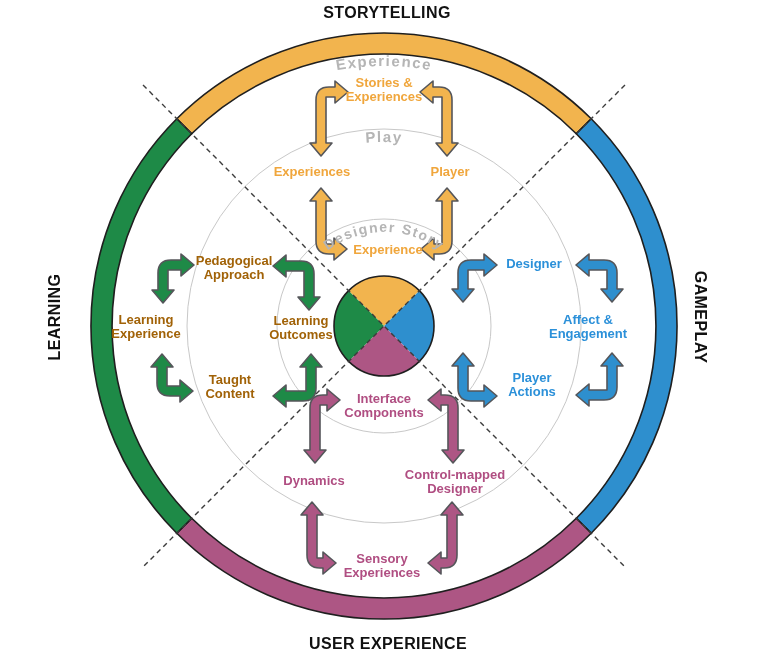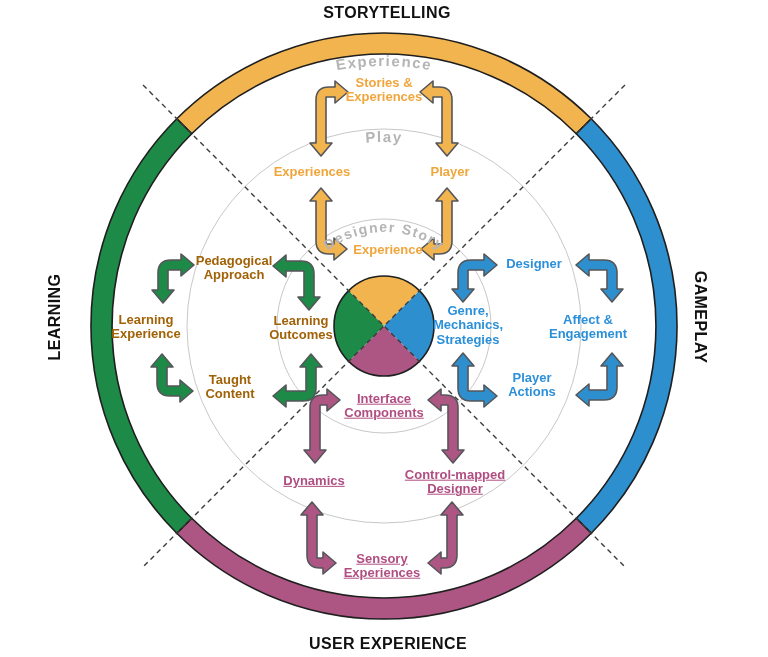--- a/index.html
+++ b/index.html
@@ -9,21 +9,21 @@
   }
   #stage svg { position:absolute; left:0; top:0; }
   .lbl {
     position:absolute; transform:translate(-50%,-50%);
     font-weight:bold; font-size:13px; line-height:1.1;
     text-align:center; white-space:pre-line; letter-spacing:0px;
   }
   .lbl.c-yellow { color:#F0A63C; }
   .lbl.c-green  { color:#a16207; }
   .lbl.c-blue   { color:#2B90D9; }
-  .lbl.c-purple { color:#B04E82;text-decoration:underline; }
+  .lbl.c-purple { color:#B04E82; }
   .hdr {
     position:absolute; transform:translate(-50%,-50%);
     font-weight:bold; font-size:16px; color:#111111;
     letter-spacing:0.4px; white-space:nowrap; text-align:center;
   }
   .hdr.rot-left  { transform:translate(-50%,-50%) rotate(-90deg); }
   .hdr.rot-right { transform:translate(-50%,-50%) rotate(90deg); }
   .ring-label { letter-spacing:1.5px; font-weight:bold; }
 </style>
 </head>
@@ -105,23 +105,20 @@
   <div class="lbl c-green" style="left:234px;top:268px">Pedagogical
 Approach</div>
   <div class="lbl c-green" style="left:146px;top:327px">Learning
 Experience</div>
   <div class="lbl c-green" style="left:301px;top:328px">Learning
 Outcomes</div>
   <div class="lbl c-green" style="left:230px;top:387px">Taught
 Content</div>
 
   <div class="lbl c-blue" style="left:534px;top:264px">Designer</div>
-  <div class="lbl c-blue" style="left:468px;top:325px">Genre,
-Mechanics,
-Strategies</div>
   <div class="lbl c-blue" style="left:588px;top:327px">Affect &amp;
 Engagement</div>
   <div class="lbl c-blue" style="left:532px;top:385px">Player
 Actions</div>
 
   <div class="lbl c-purple" style="left:384px;top:406px">Interface
 Components</div>
   <div class="lbl c-purple" style="left:314px;top:481px">Dynamics</div>
   <div class="lbl c-purple" style="left:455px;top:482px">Control-mapped
 Designer</div>

